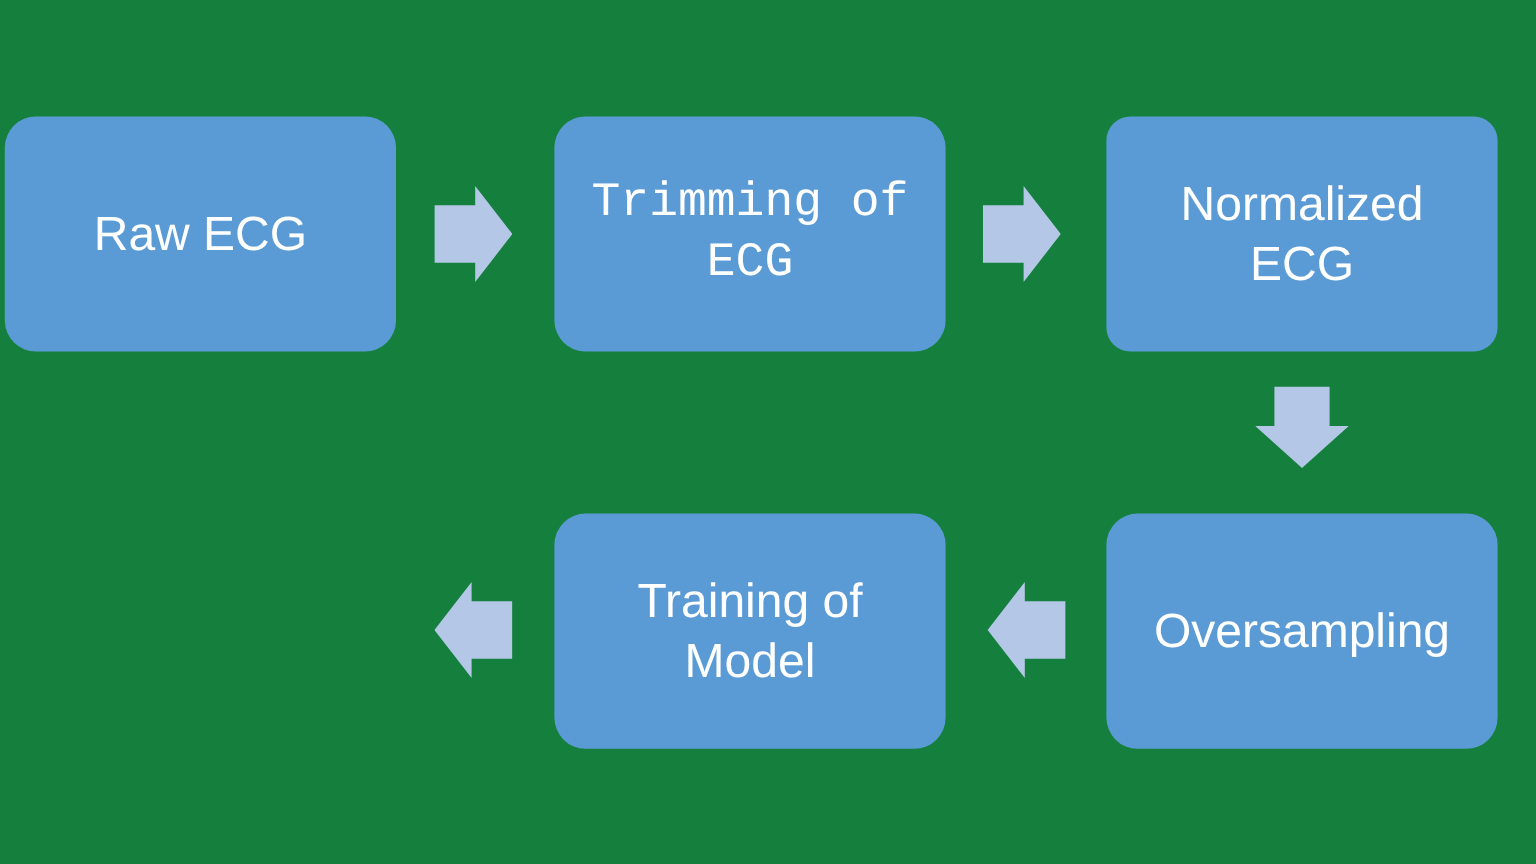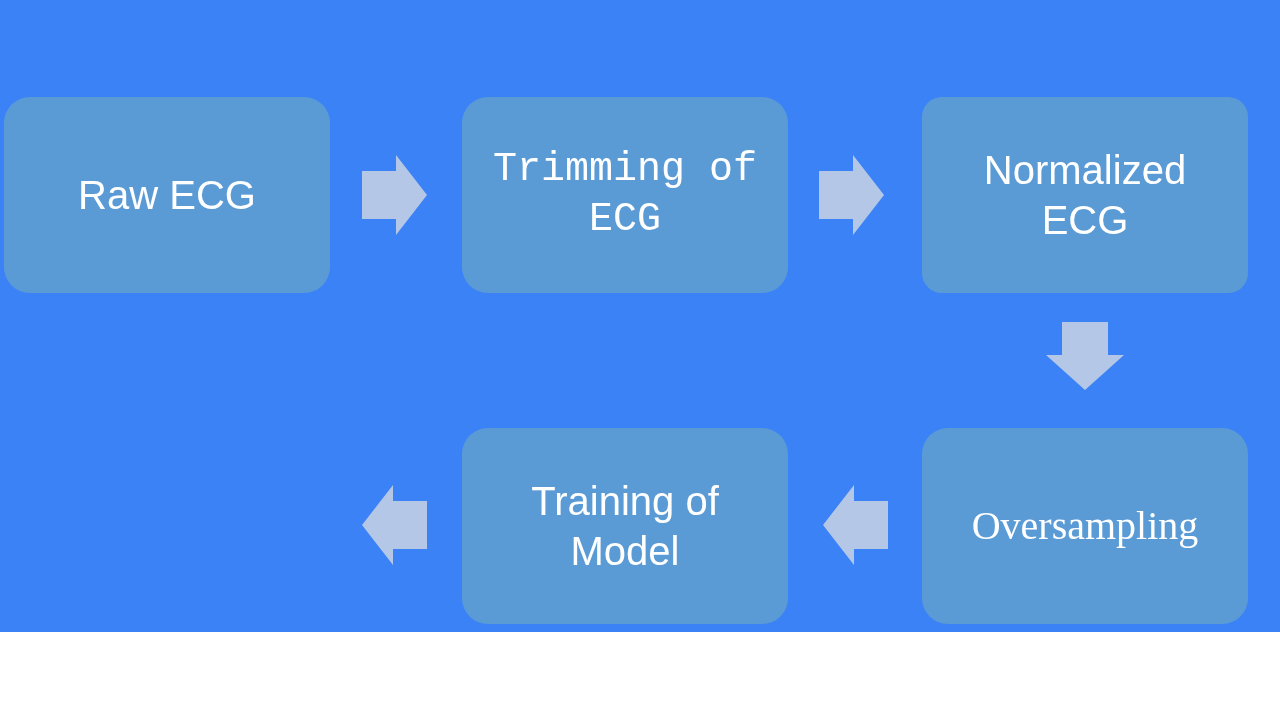--- a/index.html
+++ b/index.html
@@ -3,22 +3,22 @@
 <meta charset="utf-8">
 <style>
   html, body { margin: 0; padding: 0; }
   body {
     font-family: "Liberation Sans", sans-serif;
     background: #ffffff;
   }
   .canvas {
     position: relative;
     width: 1280px;
-    height: 632px;
-    background: #3b82f6;
+    height: 720px;
+    background: #15803d;
     overflow: hidden;
   }
   .node {
     position: absolute;
     width: 326px;
     height: 196px;
     background: #5B9BD5;
     border-radius: 26px;
     color: #ffffff;
     display: flex;
@@ -26,21 +26,21 @@
     justify-content: center;
     text-align: center;
     font-size: 40px;
     line-height: 1.25;
     padding: 0 18px;
     box-sizing: border-box;
   }
   .node-raw-ecg            { left: 4px;   top: 97px;  }
   .node-trimming-of-ecg    { left: 462px; top: 97px; font-family: Liberation Mono, monospace;  }
   .node-normalized-ecg     { left: 922px; top: 97px; border-radius: 20px;  }
-  .node-oversampling       { left: 922px; top: 428px; font-family: Liberation Serif, serif; }
+  .node-oversampling       { left: 922px; top: 428px; }
   .node-training-of-model  { left: 462px; top: 428px; }
   .node-result             { left: 4px;   top: 428px; }
 
   .arrow { position: absolute; display: block; }
   .arrow-h { width: 65px; height: 80px; }
   .arrow-v { width: 78px; height: 68px; }
   .arrow-r1 { left: 362px;  top: 155px; }
   .arrow-r2 { left: 819px;  top: 155px; }
   .arrow-d1 { left: 1046px; top: 322px; }
   .arrow-l1 { left: 823px;  top: 485px; }

